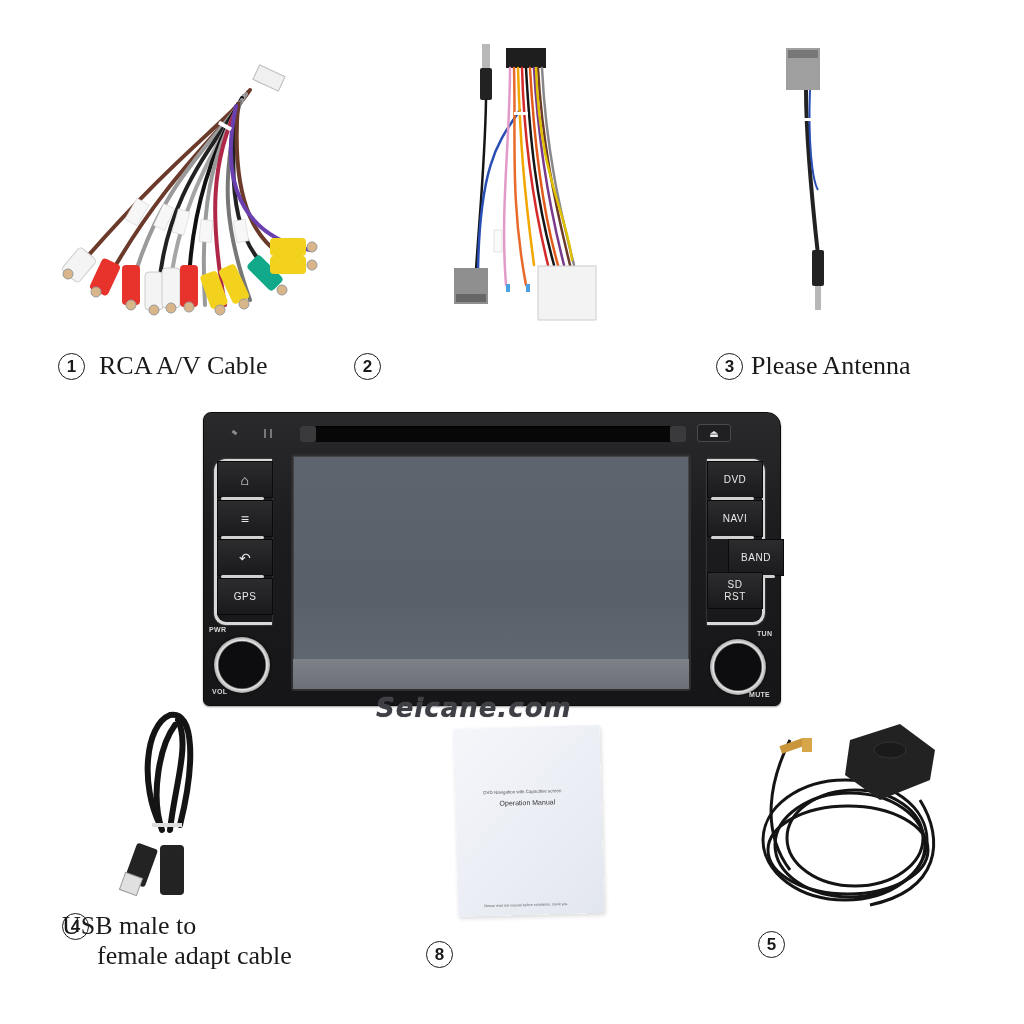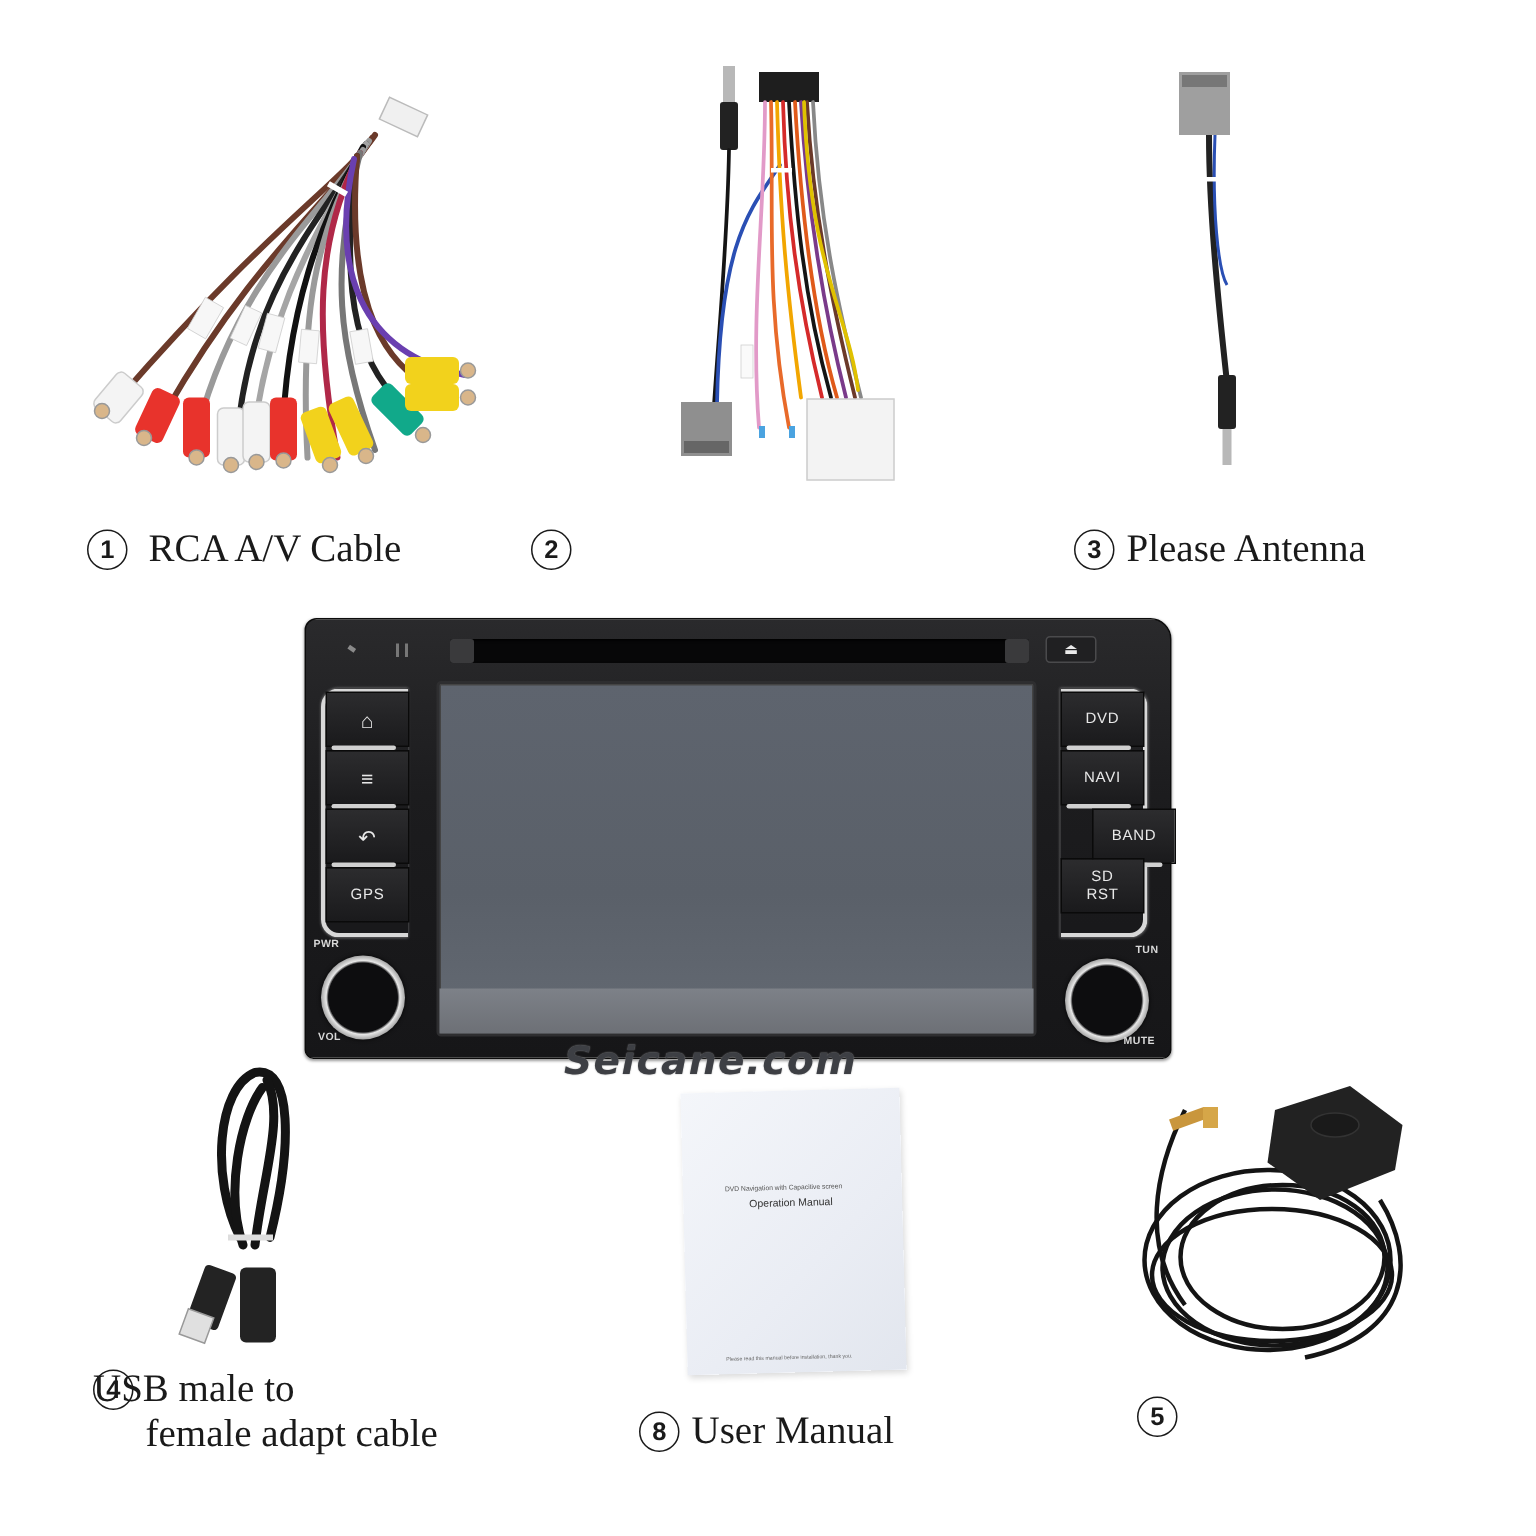--- a/index.html
+++ b/index.html
@@ -329,17 +329,16 @@
   <ellipse cx="140" cy="30" rx="16" ry="8" fill="#1a1a1a" stroke="#333"></ellipse>
 </svg>
 
 <div class="caption" style="left:62px;top:911px;">
   <span class="num-circle">4</span>
   <span class="caption-text multi" style="margin-left:-35px;padding-left:35px;text-indent:-35px">USB male to
 female adapt cable</span>
 </div>
 <div class="caption" style="left:426px;top:939px;">
   <span class="num-circle">8</span>
-  <span class="caption-text">User Manual</span>
 </div>
 <div class="caption" style="left:758px;top:929px;">
   <span class="num-circle">5</span>
 </div>
 
 </body></html>

